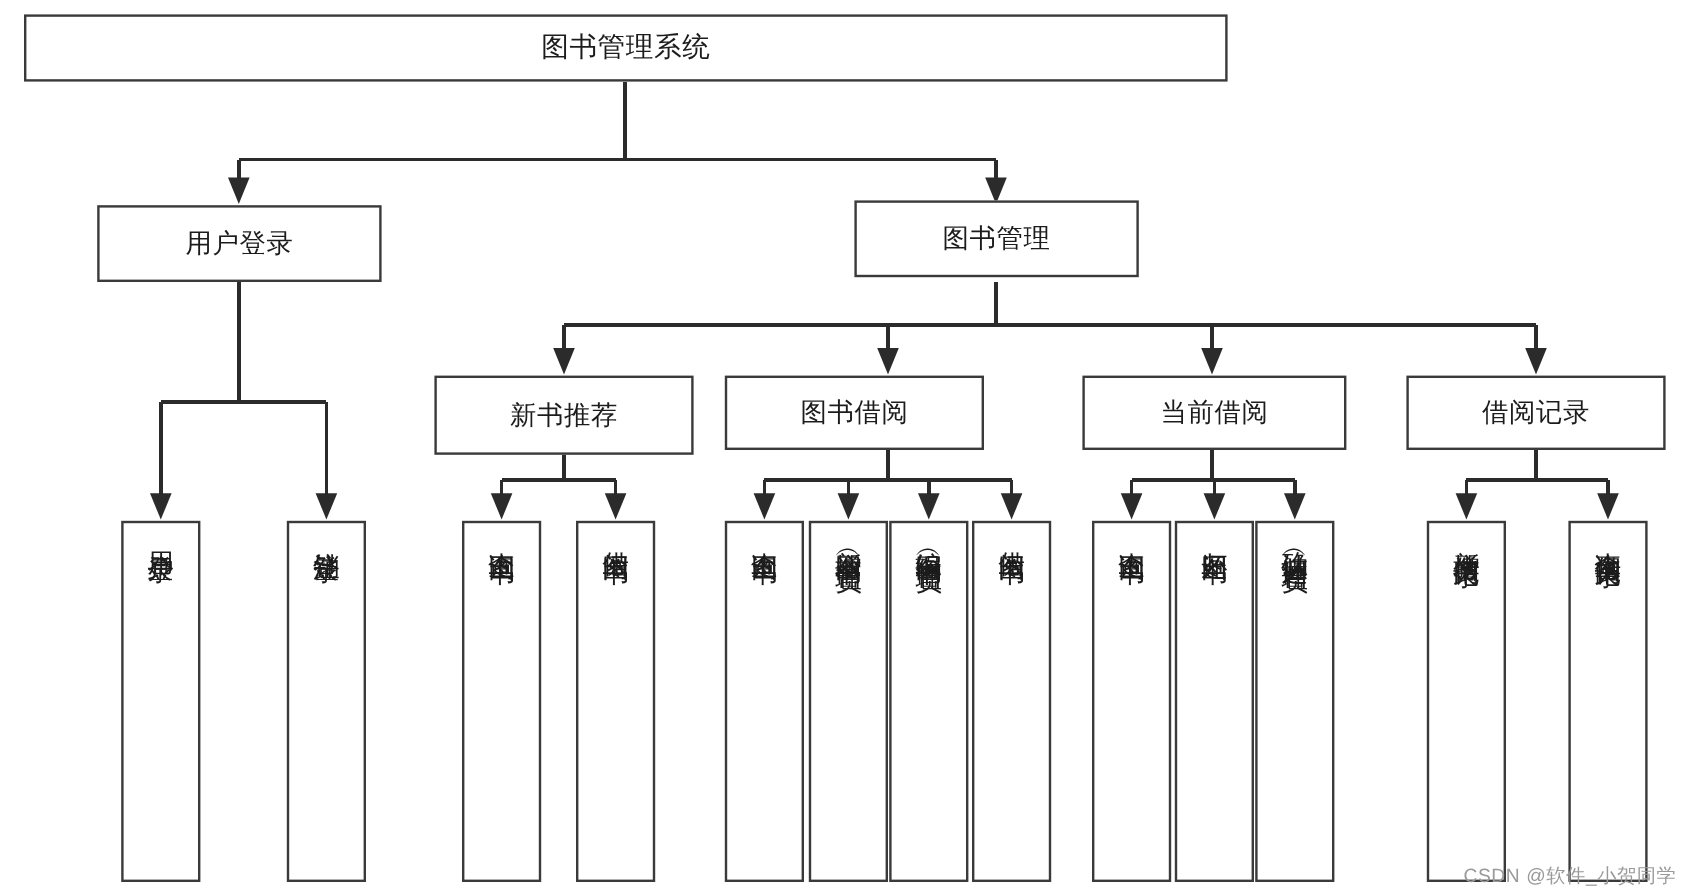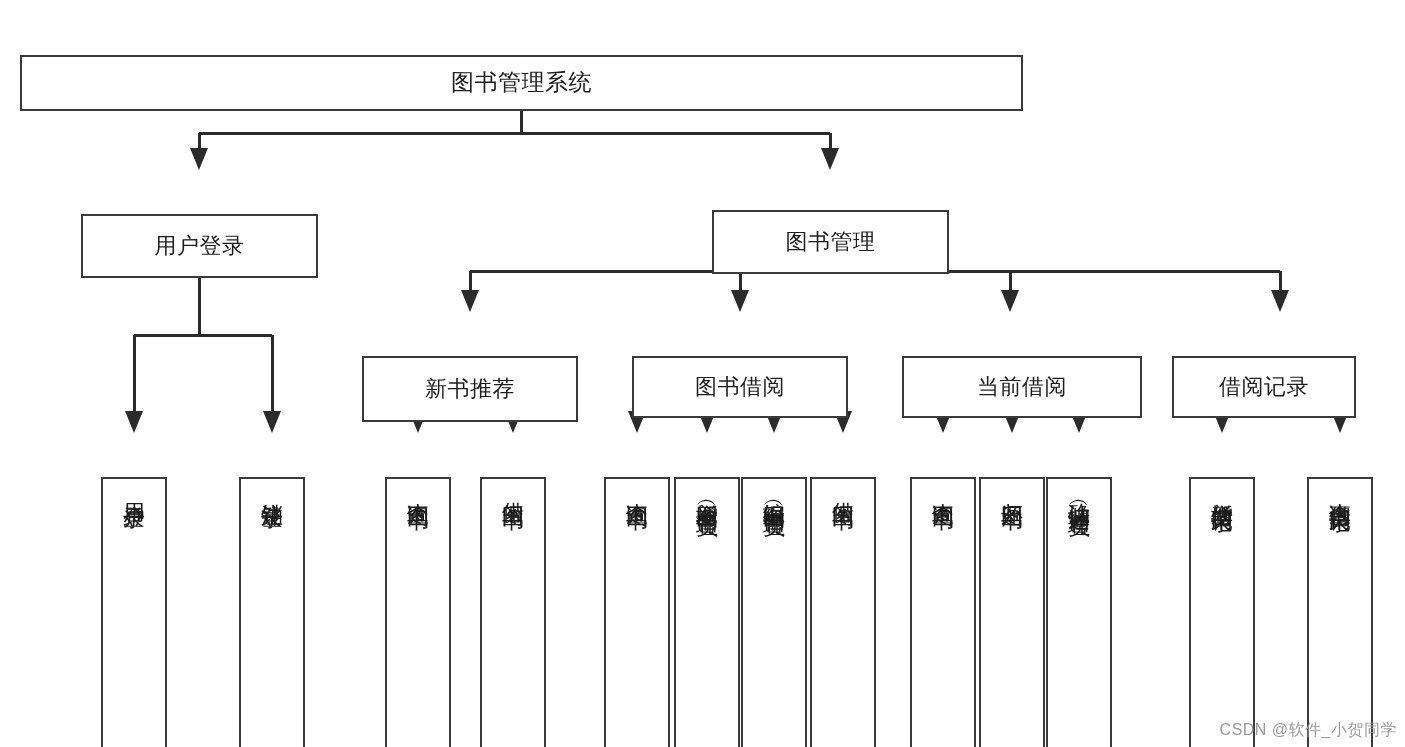--- a/index.html
+++ b/index.html
@@ -27,21 +27,20 @@
   }
   .node-box {
     position: absolute;
     box-sizing: border-box;
     background: #ffffff;
     border: 2px solid #3a3a3a;
     display: flex;
     align-items: center;
     justify-content: center;
     overflow: hidden;
-    margin-top: 43px;
   }
   .node-label {
     color: #1c1c1c;
     line-height: 1.12;
     text-align: center;
     white-space: nowrap;
   }
   .node-box.horizontal .node-label {
     font-size: 22px;
     letter-spacing: 0.5px;
@@ -137,27 +136,27 @@
       </div>
       <div class="node-box horizontal" style="left: 81px; top: 171px; width: 237px; height: 64px; border-color: rgb(58, 58, 58); background: rgb(255, 255, 255);">
         <span class="node-label" style="color: rgb(28, 28, 28);">用户登录</span>
       </div>
       <div class="node-box horizontal" style="left: 712px; top: 167px; width: 237px; height: 64px; border-color: rgb(58, 58, 58); background: rgb(255, 255, 255);">
         <span class="node-label" style="color: rgb(28, 28, 28);">图书管理</span>
       </div>
       <div class="node-box horizontal" style="left: 362px; top: 313px; width: 216px; height: 66px; border-color: rgb(58, 58, 58); background: rgb(255, 255, 255);">
         <span class="node-label" style="color: rgb(28, 28, 28);">新书推荐</span>
       </div>
-      <div class="node-box horizontal" style="left: 632px; top: 313px; width: 216px; height: 62px; border-color: rgb(58, 58, 58); background: rgb(255, 255, 255);">
+      <div class="node-box horizontal" style="left: 604px; top: 313px; width: 216px; height: 62px; border-color: rgb(58, 58, 58); background: rgb(255, 255, 255);">
         <span class="node-label" style="color: rgb(28, 28, 28);">图书借阅</span>
       </div>
-      <div class="node-box horizontal" style="left: 902px; top: 313px; width: 240px; height: 62px; border-color: rgb(58, 58, 58); background: rgb(255, 255, 255);">
+      <div class="node-box horizontal" style="left: 902px; top: 313px; width: 220px; height: 62px; border-color: rgb(58, 58, 58); background: rgb(255, 255, 255);">
         <span class="node-label" style="color: rgb(28, 28, 28);">当前借阅</span>
       </div>
-      <div class="node-box horizontal" style="left: 1172px; top: 313px; width: 184px; height: 62px; border-color: rgb(58, 58, 58); background: rgb(255, 255, 255);">
+      <div class="node-box horizontal" style="left: 1172px; top: 313px; width: 216px; height: 62px; border-color: rgb(58, 58, 58); background: rgb(255, 255, 255);">
         <span class="node-label" style="color: rgb(28, 28, 28);">借阅记录</span>
       </div>
       <div class="node-box vertical" style="left: 101px; top: 434px; width: 66px; height: 301px; border-color: rgb(58, 58, 58); background: rgb(255, 255, 255);">
         <span class="node-label" style="color: rgb(28, 28, 28);">用户登录</span>
       </div>
       <div class="node-box vertical" style="left: 239px; top: 434px; width: 66px; height: 301px; border-color: rgb(58, 58, 58); background: rgb(255, 255, 255);">
         <span class="node-label" style="color: rgb(28, 28, 28);">注销登录</span>
       </div>
       <div class="node-box vertical" style="left: 385px; top: 434px; width: 66px; height: 301px; border-color: rgb(58, 58, 58); background: rgb(255, 255, 255);">
         <span class="node-label" style="color: rgb(28, 28, 28);">查询图书</span>

